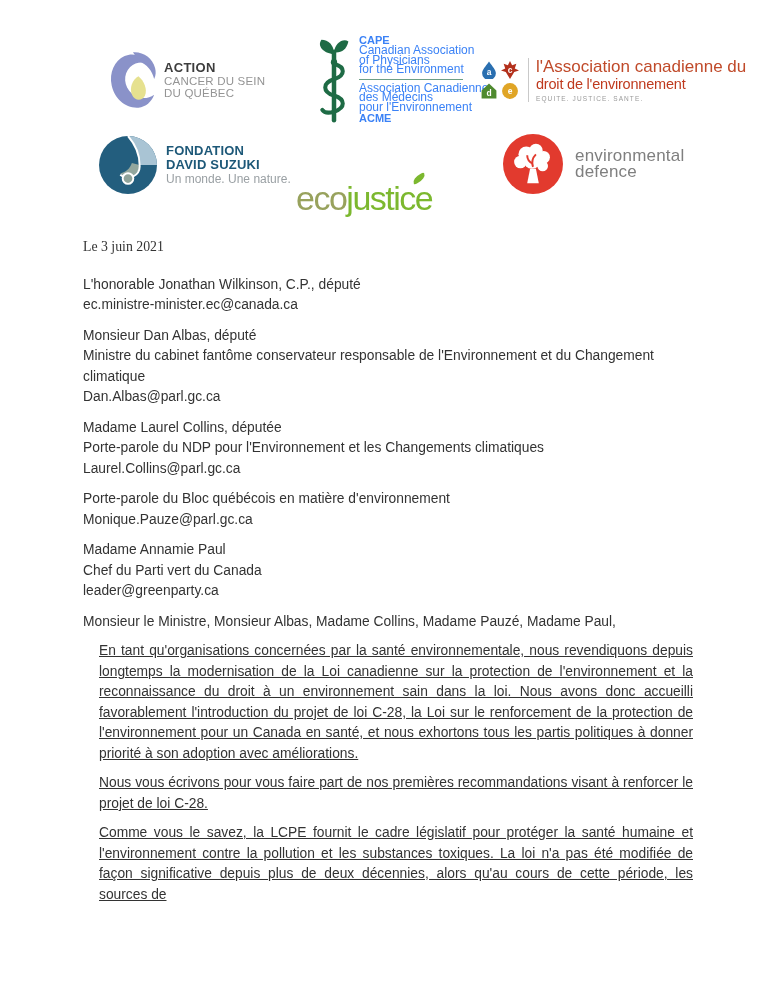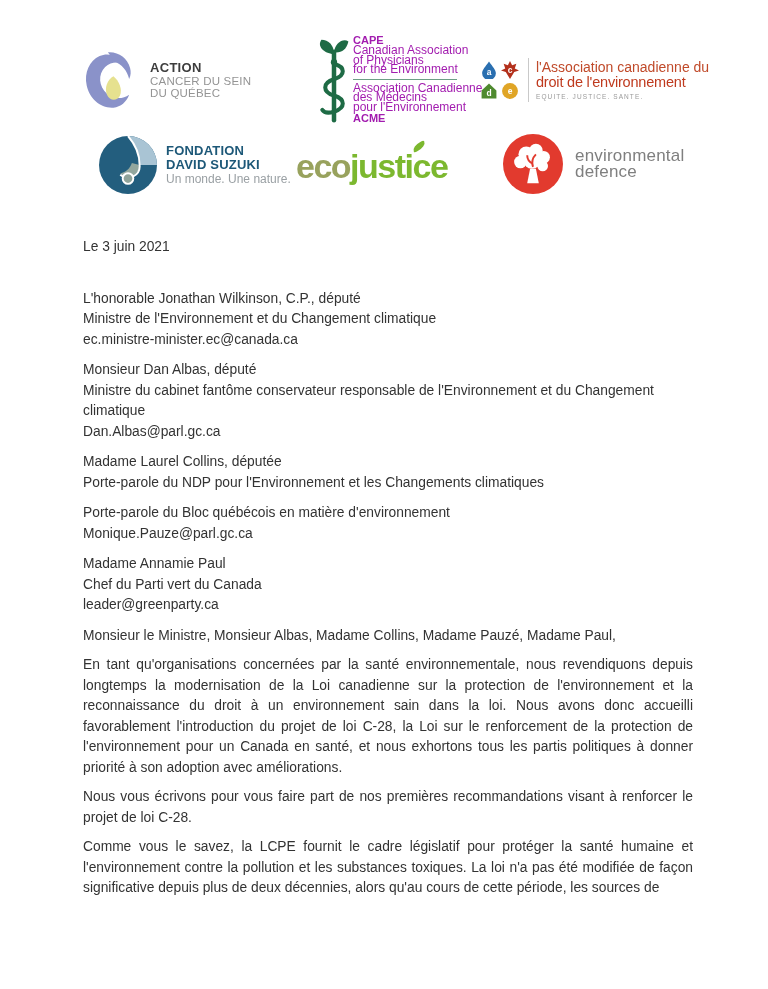--- a/index.html
+++ b/index.html
@@ -10,68 +10,68 @@
     font-family:"Liberation Sans", sans-serif;
     color:#2f2f2f;
     overflow:hidden;
     margin:0 auto;
   }
   
   .logos{position:absolute;left:0;top:0;width:768px;height:215px;}
   .logo{position:absolute;display:flex;align-items:center;}
 
   
-  .logo.acsq{left:83px;top:50px;gap:11px;}
+  .logo.acsq{left:108px;top:50px;}
   .acsq-text{margin-left:8px;line-height:1.05;}
   .acsq-l1{font-weight:bold;font-size:13px;color:#3d3d3d;letter-spacing:.3px;}
   .acsq-l2{font-size:11.5px;color:#949494;letter-spacing:.2px;}
 
   
   .logo.cape{left:316px;top:34px;align-items:flex-start;}
-  .cape-text{margin-left:1px;color:#a21caf;}
+  .cape-text{margin-left:7px;color:#3b82f6;}
   .cape-title{font-weight:bold;font-size:11px;line-height:12px;}
   .cape-line{font-weight:normal;font-size:12px;line-height:9.5px;}
   .cape-rule{width:104px;height:1px;background:#1e6b45;opacity:.65;margin:4px 0;}
 
   
   .logo.acde{left:480px;top:58px;align-items:center;}
   .acde-tiles{display:grid;grid-template-columns:18px 18px;grid-template-rows:18px 18px;gap:3px;}
   .acde-divider{width:1px;height:44px;background:#c9c9c9;margin:0 7px 0 9px;}
   .acde-text{line-height:1.1;}
-  .acde-l1{font-size:14px;color:#c04a2a;}
+  .acde-l1{font-size:17px;color:#c04a2a;}
   .acde-l2{font-size:14.5px;font-weight:normal;color:#bf3a1e;letter-spacing:-.2px;}
   .acde-tag{font-size:6.5px;color:#9a9a9a;letter-spacing:1.1px;margin-top:2px;}
 
   
   .logo.suzuki{left:99px;top:136px;}
   .suzuki-text{margin-left:9px;line-height:1.05;}
   .suzuki-l{font-weight:bold;font-size:13px;color:#1d5878;letter-spacing:.2px;}
   .suzuki-tag{font-size:12px;color:#9aa0a4;margin-top:2px;}
 
   
   .logo.ecojustice{left:296px;top:146px;}
-  .ej-word{position:relative;font-weight:bold;font-size:34px;letter-spacing:-1.5px;line-height:40px;}
+  .ej-word{position:relative;font-weight:normal;font-size:34px;letter-spacing:-1.5px;line-height:40px;margin-top:32px;}
   .ej-eco{color:#98a25d;}
   .ej-justice{color:#7cb82f;}
   .ej-leaf{position:absolute;left:116px;top:-3px;width:14px;height:7px;border-radius:80% 20% 80% 20%;background:#7cb82f;transform:rotate(-28deg);}
 
   
   .logo.envdef{left:503px;top:134px;}
   .envdef-text{margin-left:12px;font-size:17px;color:#7f7f7f;line-height:16px;letter-spacing:.2px;}
 
   
   .letter{
     position:absolute;left:83px;top:237px;width:610px;
     font-size:13.8px;line-height:20.5px;color:#333333;
   }
-  .date{margin-bottom:31px;}
+  .date{margin-bottom:17px;font-family:Liberation Serif, serif;}
   .recipient{margin-bottom:10px;}
   .recipient .line{white-space:nowrap;}
   .salutation{margin-bottom:9px;}
-  .letter p{margin:0 0 9px 0;text-align:justify;hyphens:none;}
+  .letter p{margin:0 0 9px 16px;text-align:justify;hyphens:none;text-decoration:underline;}
 </style>
 </head>
 <body>
 
 <div class="page">
 
   <header class="logos">
 
     <div class="logo acsq">
       <svg width="48" height="60" viewBox="0 0 52 64">
@@ -178,34 +178,34 @@
       </div>
     </div>
 
   </header>
 
   <main class="letter">
     <div class="date">Le 3 juin 2021</div>
 
     <div class="recipient">
       <div class="line">L'honorable Jonathan Wilkinson, C.P., député</div>
-      <div class="line">Ministre de l'Environnement et du Changement climatique</div>
       <div class="line">ec.ministre-minister.ec@canada.ca</div>
     </div>
 
     <div class="recipient">
       <div class="line">Monsieur Dan Albas, député</div>
       <div class="line">Ministre du cabinet fantôme conservateur responsable de l'Environnement et du Changement</div>
       <div class="line">climatique</div>
       <div class="line">Dan.Albas@parl.gc.ca</div>
     </div>
 
     <div class="recipient">
       <div class="line">Madame Laurel Collins, députée</div>
       <div class="line">Porte-parole du NDP pour l'Environnement et les Changements climatiques</div>
+      <div class="line">Laurel.Collins@parl.gc.ca</div>
     </div>
 
     <div class="recipient">
       <div class="line">Porte-parole du Bloc québécois en matière d'environnement</div>
       <div class="line">Monique.Pauze@parl.gc.ca</div>
     </div>
 
     <div class="recipient">
       <div class="line">Madame Annamie Paul</div>
       <div class="line">Chef du Parti vert du Canada</div>

